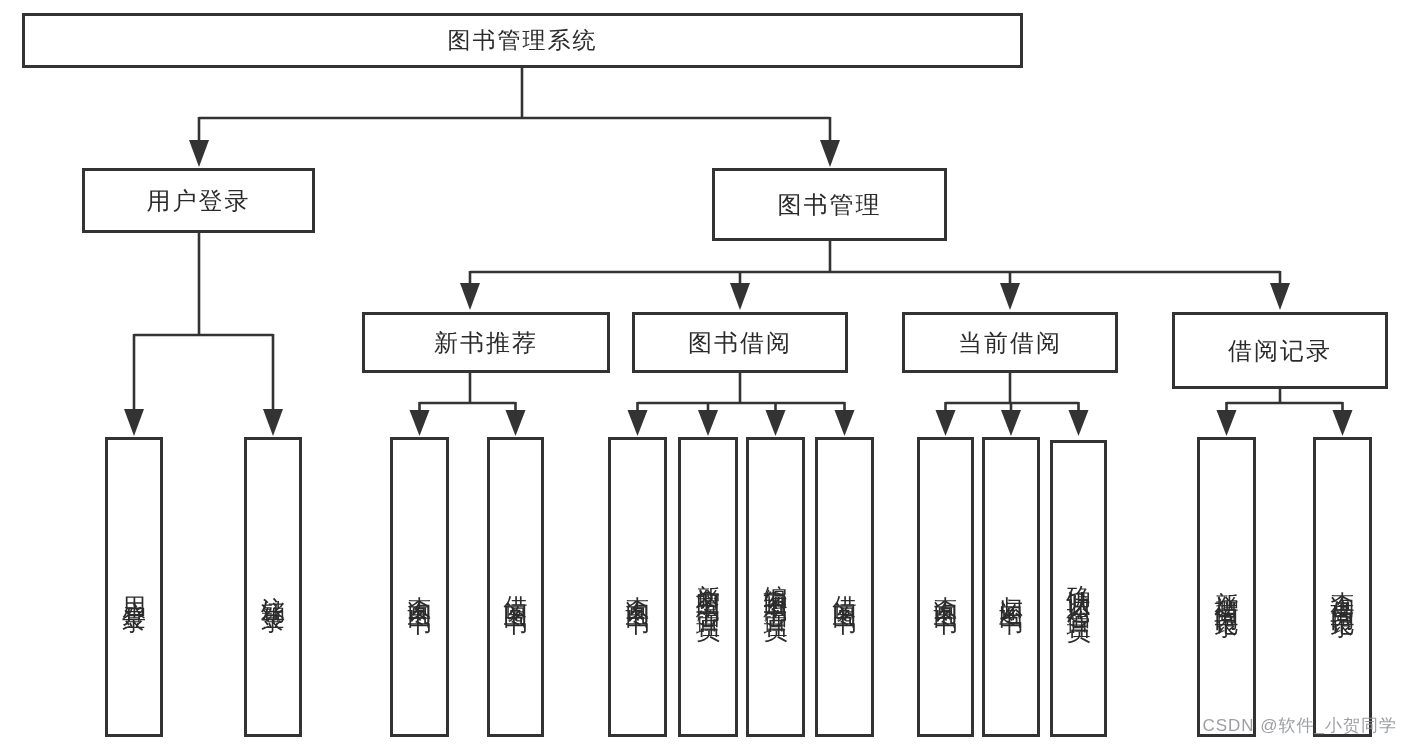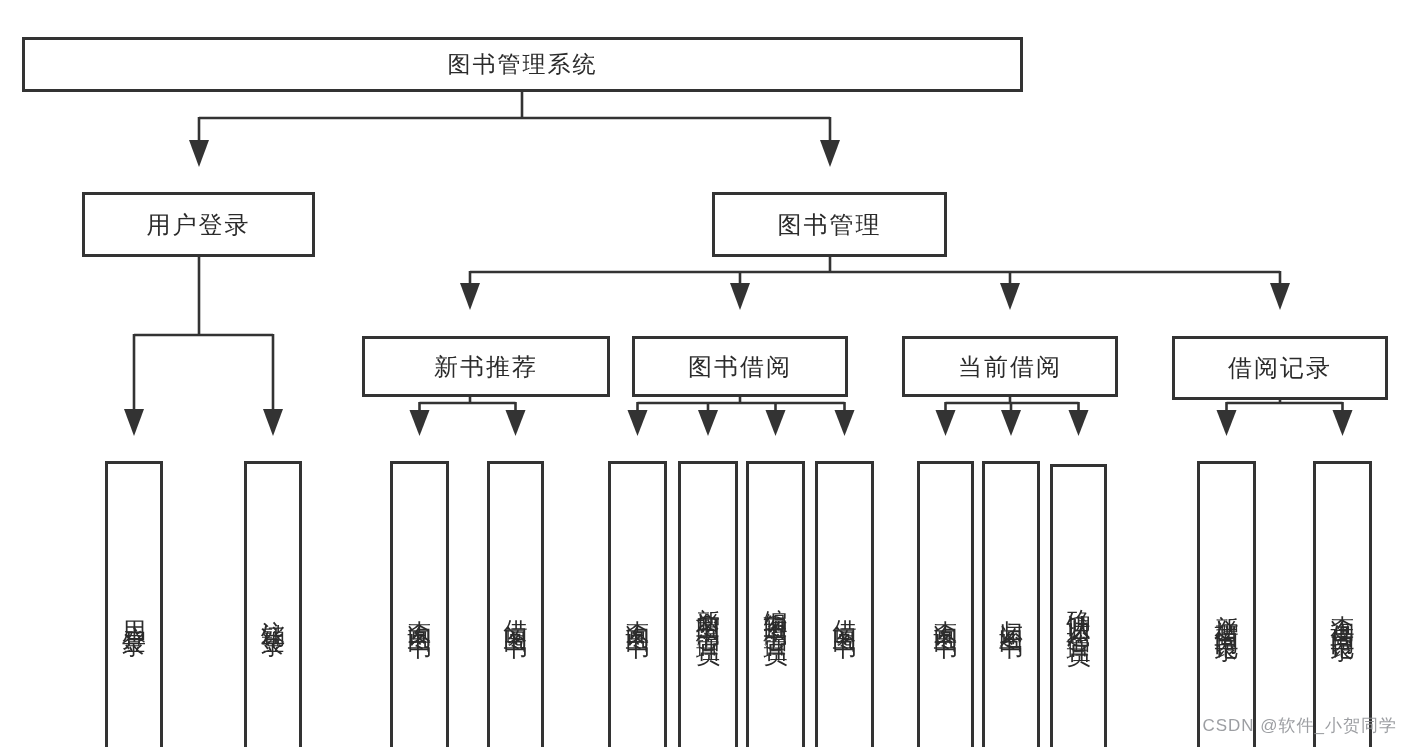--- a/index.html
+++ b/index.html
@@ -18,21 +18,20 @@
   }
   .node {
     position: absolute;
     box-sizing: border-box;
     border: 3px solid #333333;
     background: #ffffff;
     display: flex;
     align-items: center;
     justify-content: center;
     color: #2b2b2b;
-    margin-top: 24px;
   }
   .hnode span {
     font-size: 24px;
     letter-spacing: 2px;
     white-space: nowrap;
   }
   .root-node span { font-size: 23px; }
   .vnode span {
     writing-mode: vertical-rl;
     text-orientation: mixed;
@@ -131,34 +130,34 @@
     </g>
   </svg>
 
   <div class="node hnode root-node" style="left:22px;top:13px;width:1001px;height:55px">
     <span>图书管理系统</span>
   </div>
 
   <div class="node hnode" style="left:82px;top:168px;width:233px;height:65px">
     <span>用户登录</span>
   </div>
-  <div class="node hnode" style="left:712px;top:168px;width:235px;height:65px">
+  <div class="node hnode" style="left:712px;top:168px;width:235px;height:73px">
     <span>图书管理</span>
   </div>
 
   <div class="node hnode" style="left:362px;top:312px;width:248px;height:61px">
     <span>新书推荐</span>
   </div>
   <div class="node hnode" style="left:902px;top:312px;width:216px;height:61px">
     <span>当前借阅</span>
   </div>
   <div class="node hnode" style="left:632px;top:312px;width:216px;height:61px">
     <span>图书借阅</span>
   </div>
-  <div class="node hnode" style="left:1172px;top:312px;width:216px;height:64px">
+  <div class="node hnode" style="left:1172px;top:312px;width:216px;height:77px">
     <span>借阅记录</span>
   </div>
 
   <div class="node vnode" style="left:105px;top:437px;width:58px;height:300px">
     <span>用户登录</span>
   </div>
   <div class="node vnode" style="left:244px;top:437px;width:58px;height:300px">
     <span>注销登录</span>
   </div>
 

